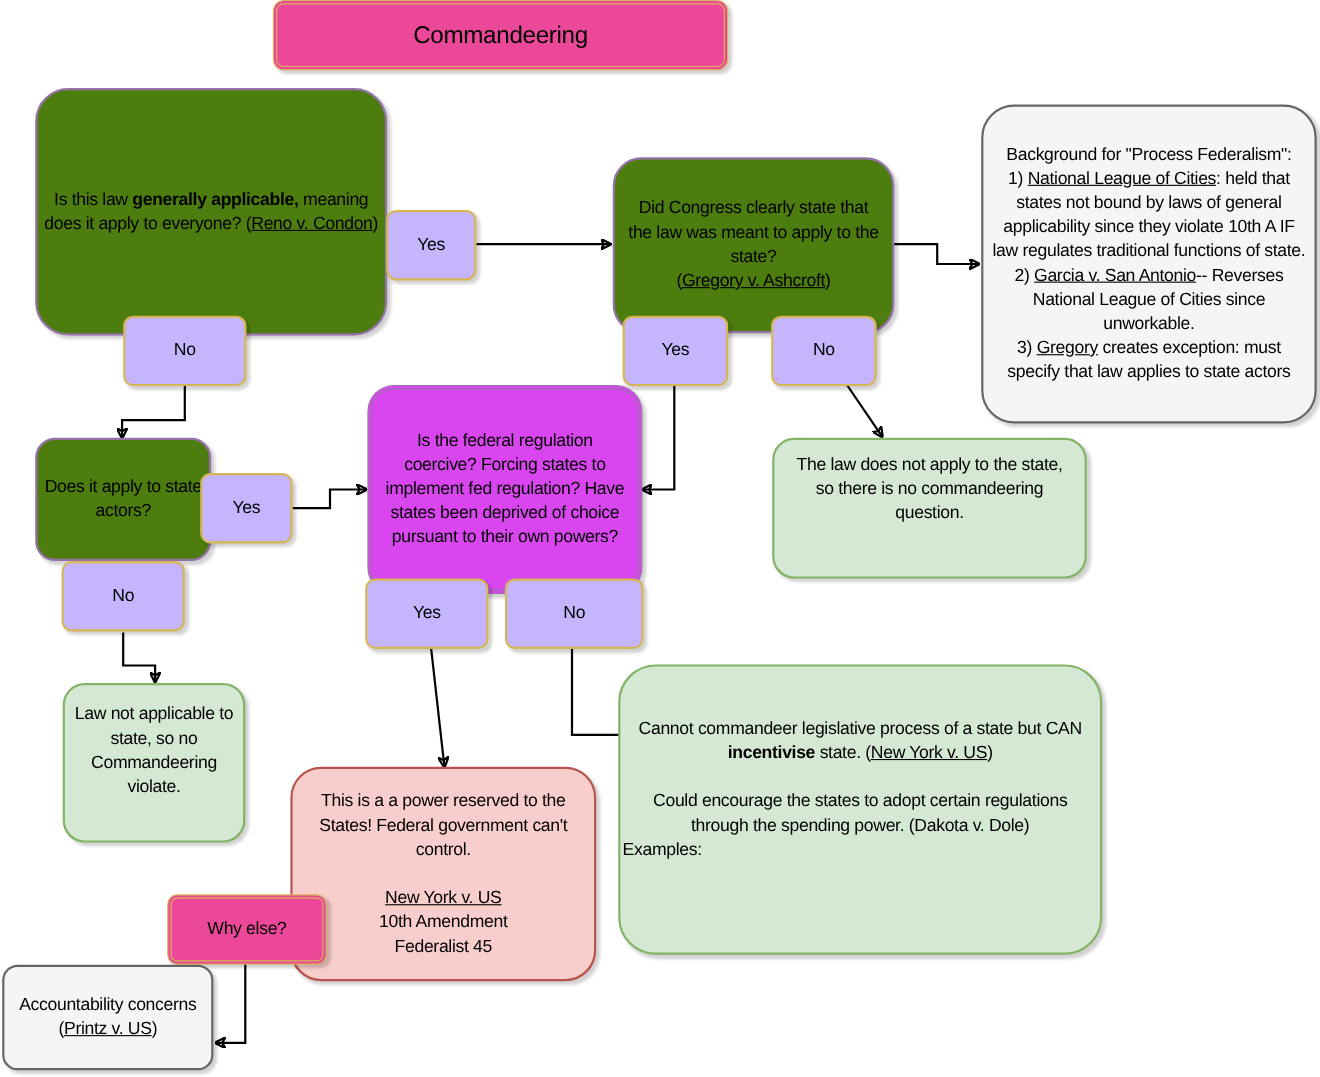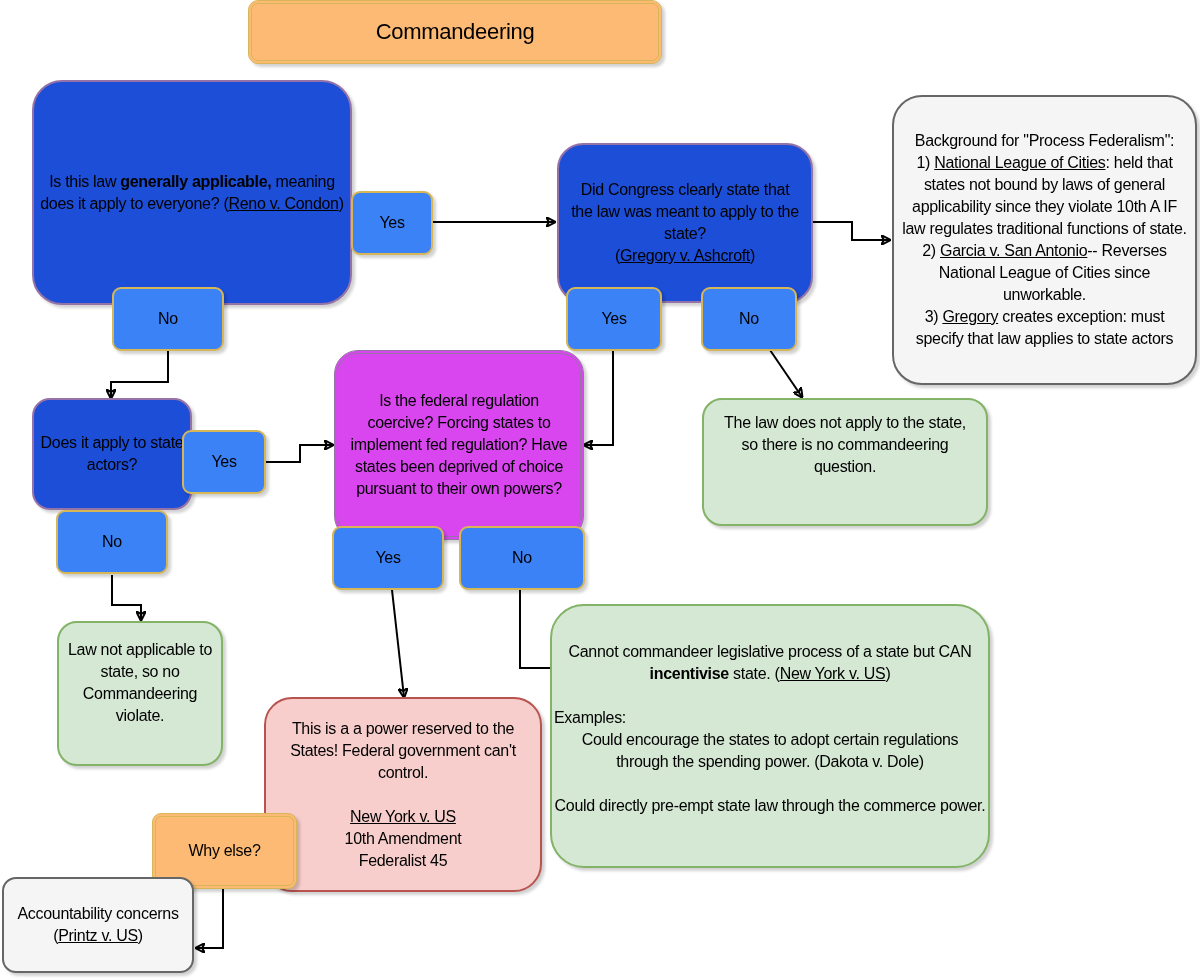--- a/index.html
+++ b/index.html
@@ -2,24 +2,24 @@
 <html><head>
 <meta charset="utf-8">
 <style>
   html, body { margin:0; padding:0; background:#ffffff; }
   body { width:1200px; height:979px; position:relative; overflow:hidden;
          font-family:"Liberation Sans", "DejaVu Sans", sans-serif; color:#000; }
   .node { position:absolute; box-sizing:border-box; display:flex; align-items:center;
           justify-content:center; text-align:center; font-size:16px; line-height:22px;
           letter-spacing:-0.3px; box-shadow:3px 3px 3px rgba(0,0,0,0.18); }
   .node .txt { display:block; }
-  .purple { background:#1d4ed8; border:2px solid #9673a6; }
+  .purple { background:#4d7c0f; border:2px solid #9673a6; }
   .purple-double { background:#d946ef; border:4px double #9673a6; }
-  .yellow { background:#3b82f6; border:2px solid #d6b656; }
-  .yellow-double { background:#fdba74; border:4px double #d6b656; }
+  .yellow { background:#c4b5fd; border:2px solid #d6b656; }
+  .yellow-double { background:#ec4899; border:4px double #d6b656; }
   .green { background:#d5e8d4; border:2px solid #82b366; }
   .red { background:#f8cecc; border:2px solid #b85450; }
   .gray { background:#f5f5f5; border:2px solid #666666; }
   .u { text-decoration:underline; }
   .b { font-weight:bold; }
   svg.edges { position:absolute; left:0; top:0; width:1200px; height:979px; pointer-events:none; }
   svg.edges path { fill:none; stroke:#000; stroke-width:2; }
   .title-node { font-size:22px; }
 </style>
 </head>
@@ -105,41 +105,40 @@
 </div>
 
 <div class="node green" style="left:702px;top:398px;width:286px;height:128px;border-radius:20px;padding:0 14px 34px;">
   <span class="txt">The law does not apply to the state, so there is no commandeering question.</span>
 </div>
 
 <div class="node green" style="left:57px;top:621px;width:166px;height:145px;border-radius:20px;padding:0 4px 22px;">
   <span class="txt">Law not applicable to state, so no Commandeering violate.</span>
 </div>
 
-<div class="node green" style="left:550px;top:604px;width:440px;height:264px;border-radius:34px;padding:0 2px 14px;">
+<div class="node green" style="left:562px;top:604px;width:440px;height:264px;border-radius:34px;padding:0 2px 14px;">
   <span class="txt">
     <span>Cannot commandeer legislative process of a state but CAN </span><span class="b">incentivise</span><span> state. (</span><span class="u">New York v. US</span><span>)</span>
     <br><br>
+    <span style="display:block;">Could encourage the states to adopt certain regulations through the spending power. (Dakota v. Dole)</span>
     <span style="display:block;text-align:left;">Examples:</span>
-    <span style="display:block;">Could encourage the states to adopt certain regulations through the spending power. (Dakota v. Dole)</span>
     <br>
-    <span style="display:block;">Could directly pre-empt state law through the commerce power.</span>
   </span>
 </div>
 
 <div class="node red" style="left:264px;top:697px;width:278px;height:195px;border-radius:28px;padding:0 2px;text-align:center;">
   <span class="txt">
     <span>This is a a power reserved to the States! Federal government can't control.</span><br><br>
     <span class="u">New York v. US</span><br>
     <span>10th Amendment</span><br>
     <span>Federalist 45</span>
   </span>
 </div>
 
-<div class="node yellow-double" style="left:152px;top:813px;width:145px;height:76px;border-radius:9px;">
+<div class="node yellow-double" style="left:152px;top:813px;width:145px;height:64px;border-radius:9px;">
   <span>Why else?</span>
 </div>
 
 <div class="node gray" style="left:2px;top:877px;width:192px;height:96px;border-radius:14px;padding:0 6px;">
   <span class="txt">
     <span>Accountability concerns (</span><span class="u">Printz v. US</span><span>)</span>
   </span>
 </div>
 
 </body></html>

